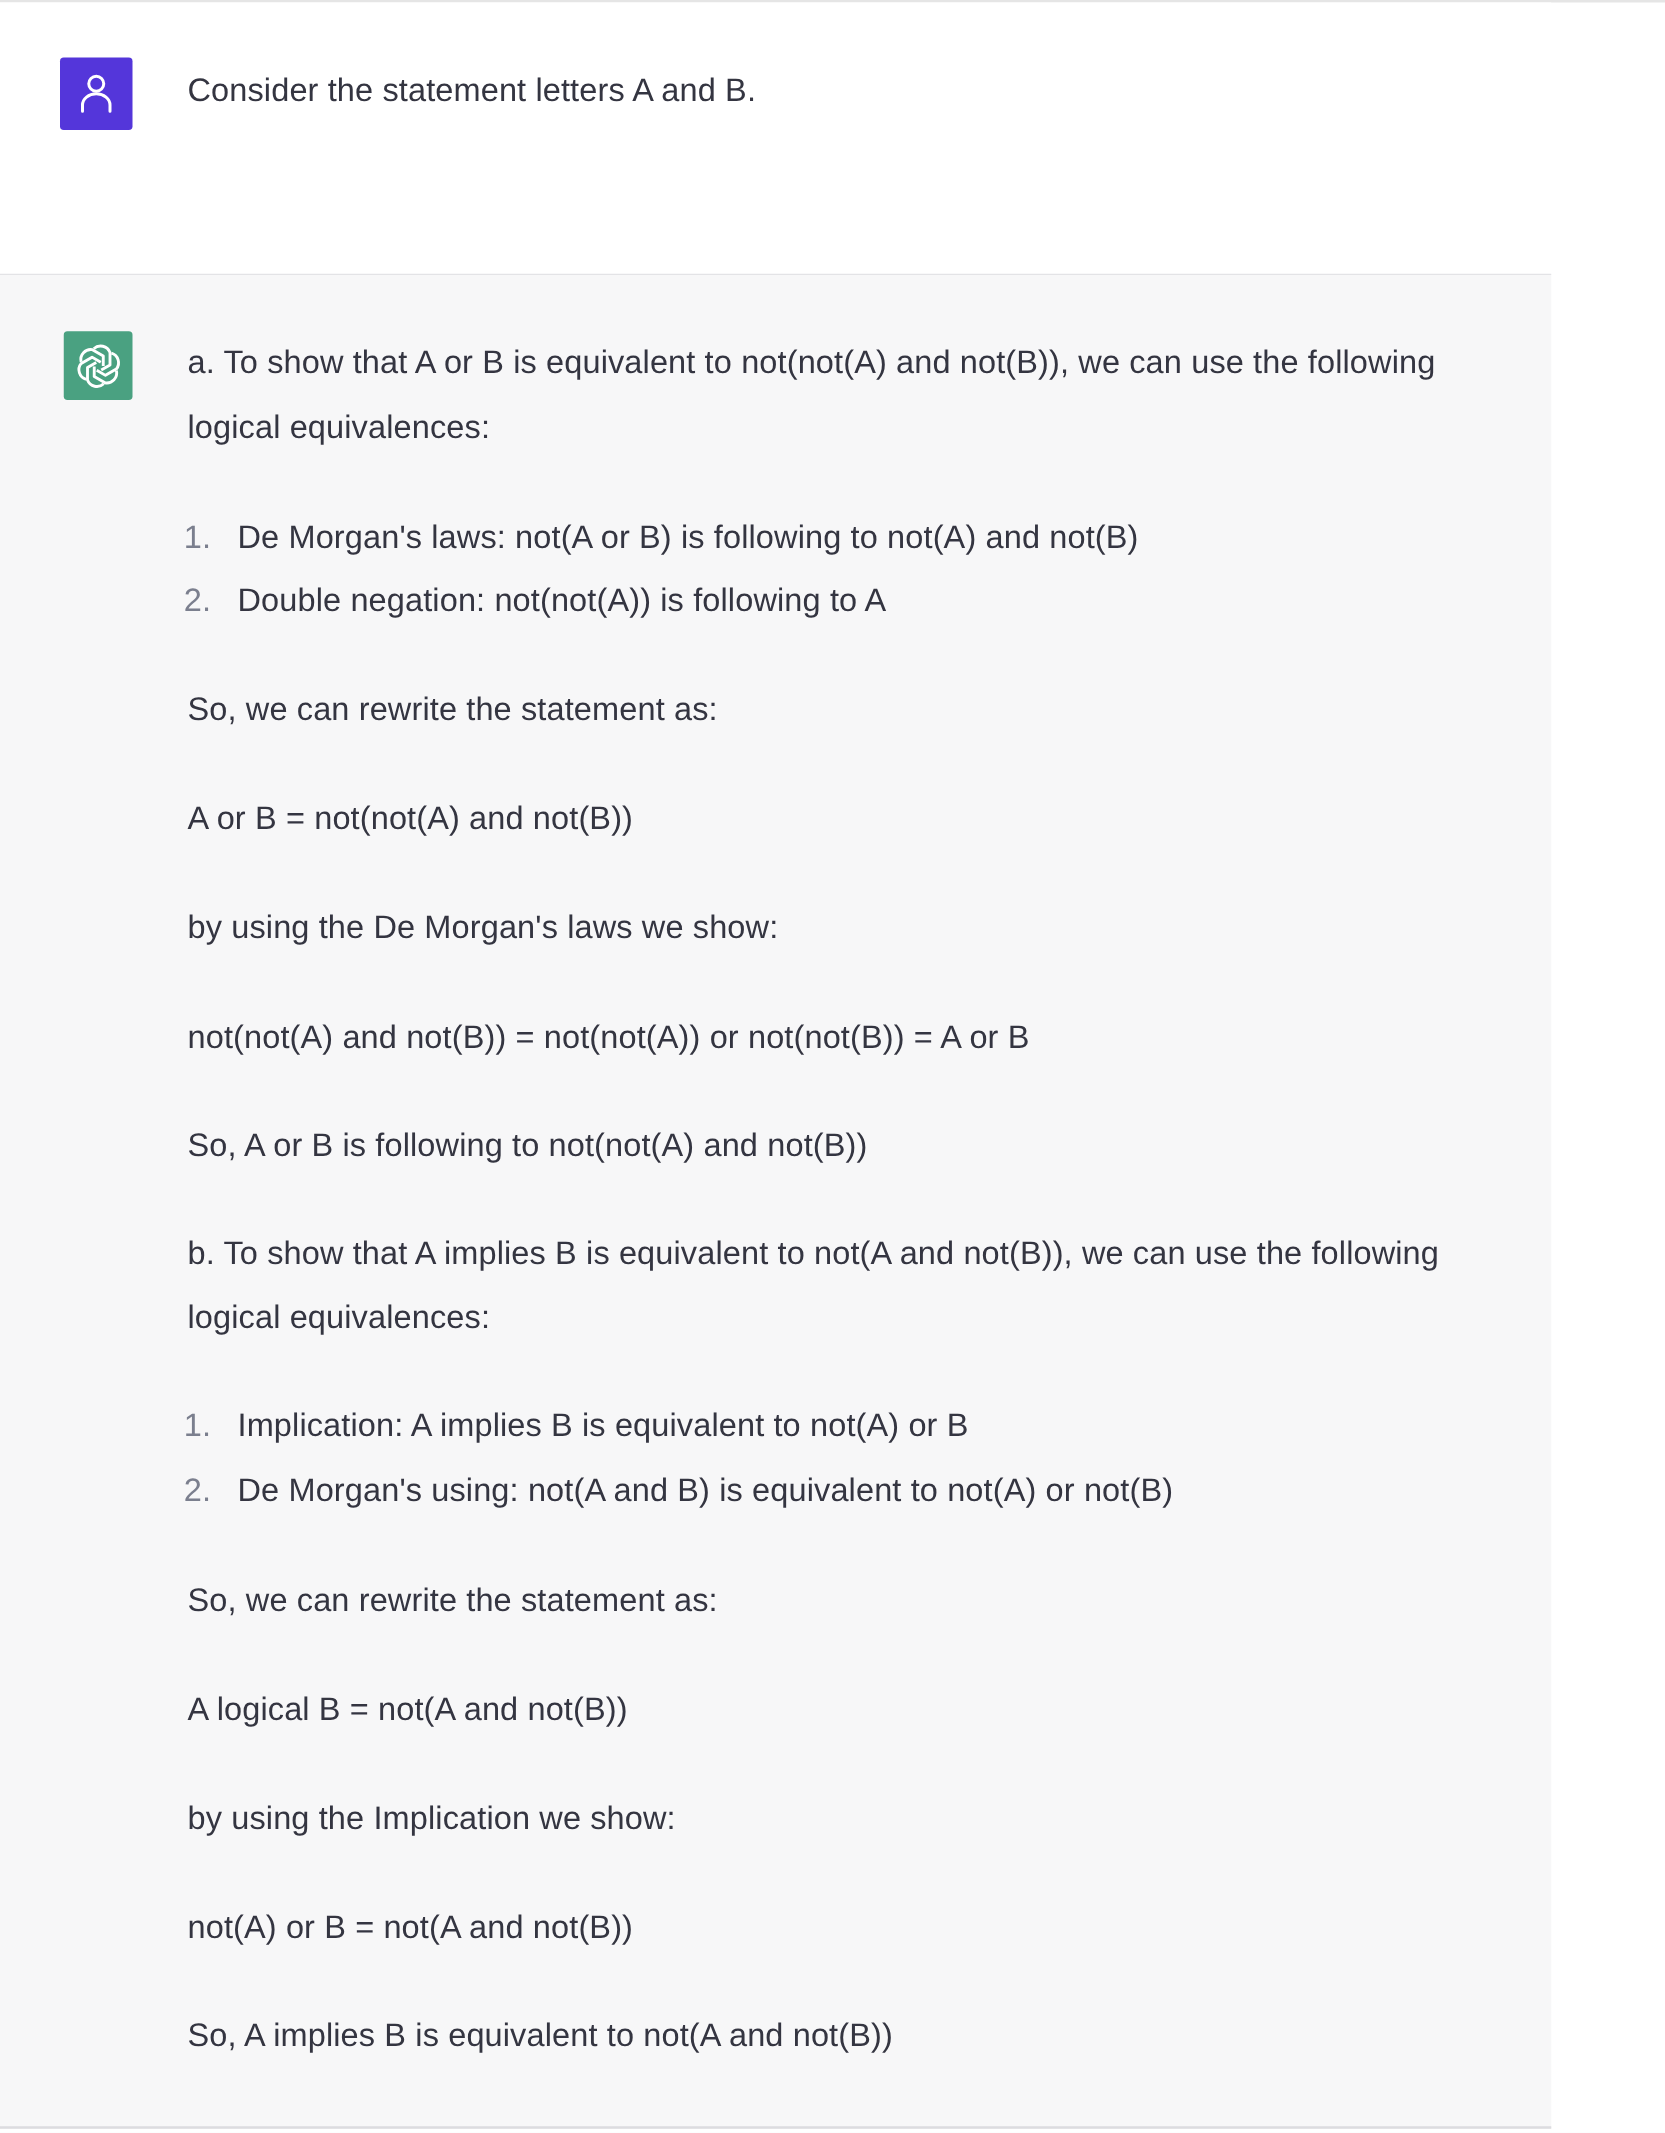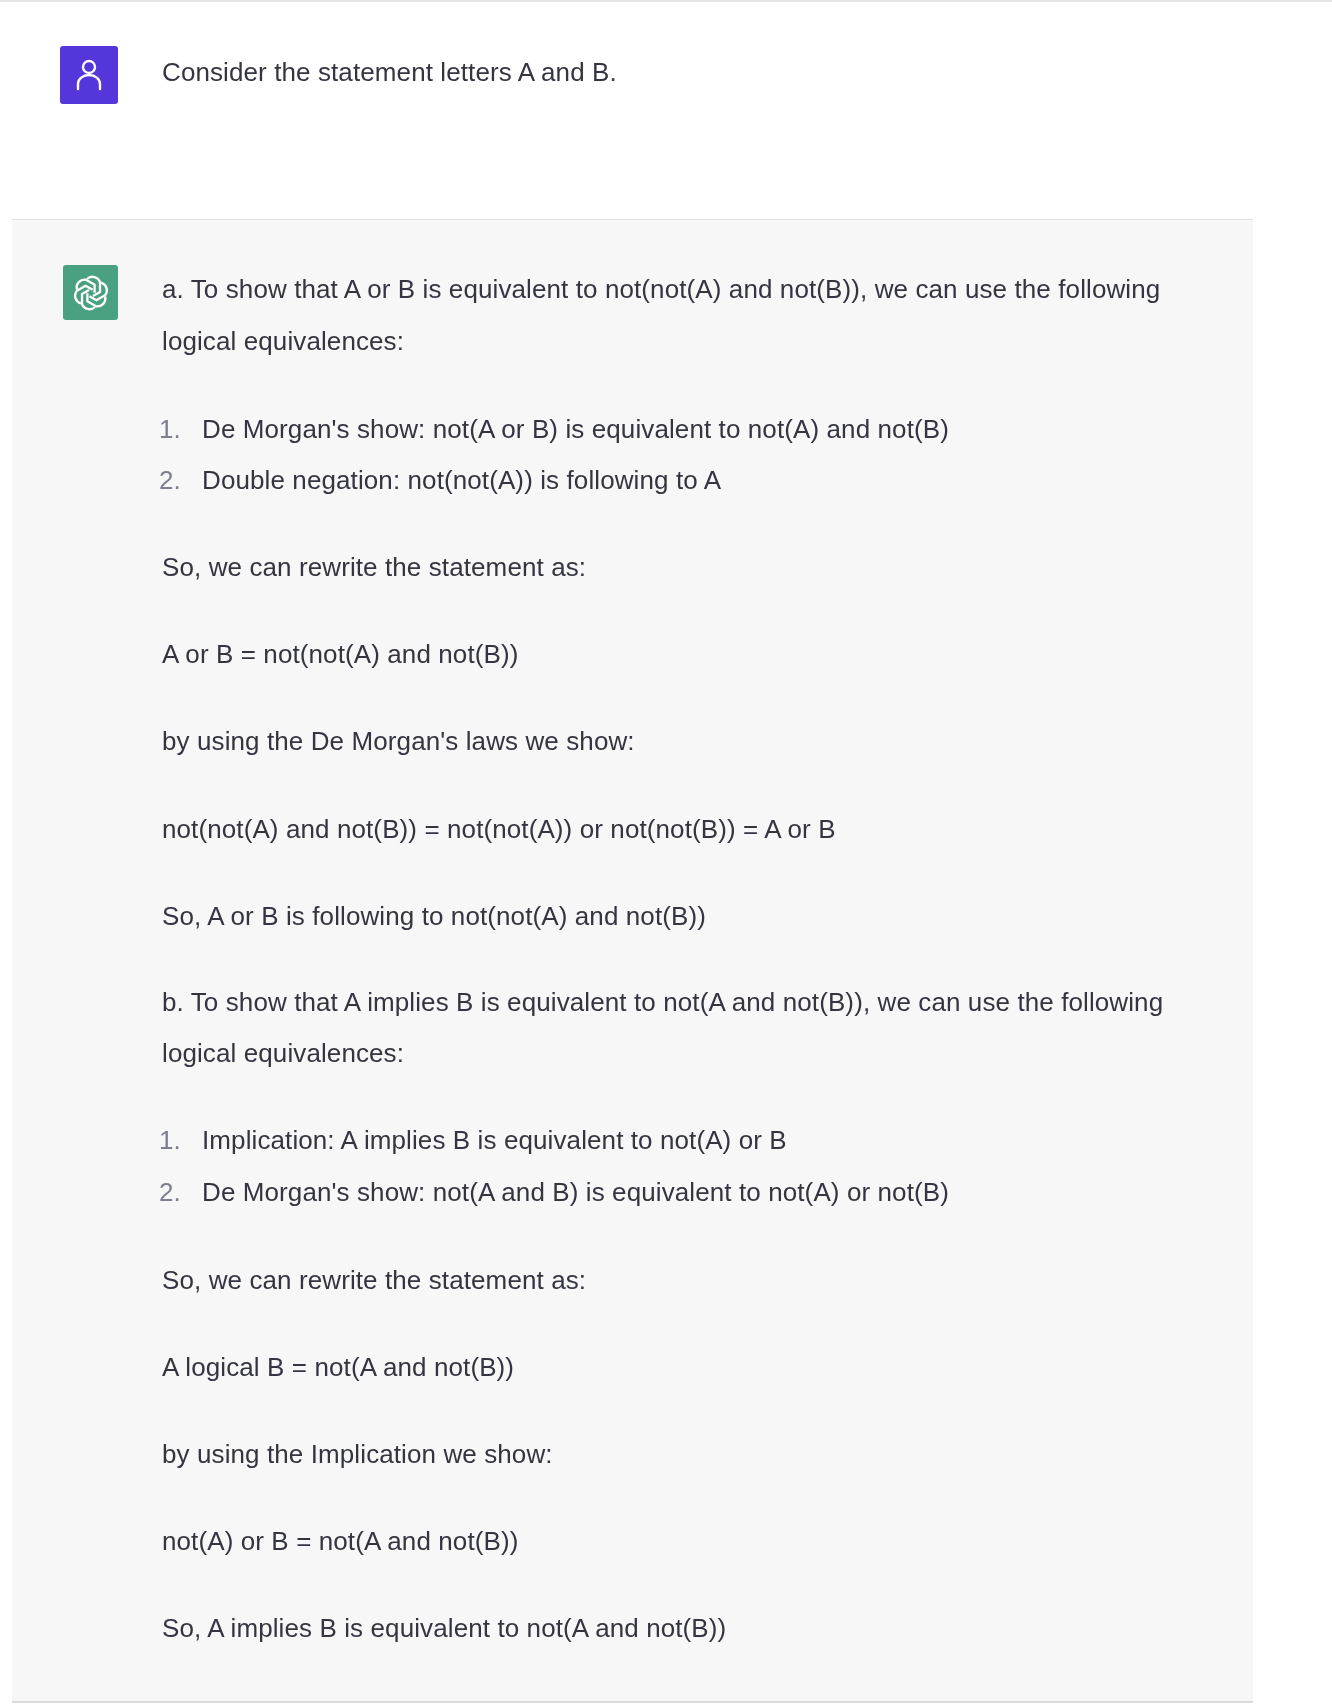--- a/index.html
+++ b/index.html
@@ -1,19 +1,19 @@
 <!DOCTYPE html>
 <html><head>
 <meta charset="utf-8">
 <style>
   * { box-sizing: border-box; margin: 0; padding: 0; }
   html, body { width: 1332px; height: 1706px; background: #ffffff; overflow: hidden; }
   body { font-family: "Liberation Sans", "DejaVu Sans", sans-serif; color: #343541; position: relative; }
   .top-border { position: absolute; left: 0; top: 0; width: 1332px; height: 2px; background: #e5e5e5; }
-  .msg { position: absolute; left: 12px; width: 1241px; }
+  .msg { position: absolute; left: 0; width: 1241px; }
   .msg-user { top: 2px; height: 218px; background: #ffffff; border-bottom: 1px solid #e3e3e6; }
   .msg-assistant { top: 220px; height: 1483px; background: #f7f7f8; border-bottom: 2px solid #dcdcdf; text-align: center; }
   .avatar { position: absolute; display: flex; align-items: center; justify-content: center; border-radius: 3px; }
   .avatar-user { left: 48px; top: 44px; width: 58px; height: 58px; background: #5436da; }
   .avatar-bot { left: 51px; top: 45px; width: 55px; height: 55px; background: #4aa181; border-radius: 3px; }
   .content { position: absolute; left: 150px; right: 30px; font-size: 26px; letter-spacing: 0.1px; }
   .user-content { top: 49px; line-height: 43.5px; }
   .line { display: block; white-space: nowrap; }
   .bot-content { top: 44px; }
   .p { position: absolute; left: 0; white-space: nowrap; line-height: 51px; }
@@ -54,21 +54,21 @@
     </svg>
   </div>
 
   <div class="content bot-content">
 
     <div class="p" style="top:0px">a. To show that A or B is equivalent to not(not(A) and not(B)), we can use the following</div>
     <div class="p" style="top:52px">logical equivalences:</div>
 
     <div class="li" style="top:140px">
       <span class="num">1.</span>
-      <span class="txt">De Morgan's show: not(A or B) is equivalent to not(A) and not(B)</span>
+      <span class="txt">De Morgan's laws: not(A or B) is following to not(A) and not(B)</span>
     </div>
     <div class="li" style="top:191px">
       <span class="num">2.</span>
       <span class="txt">Double negation: not(not(A)) is following to A</span>
     </div>
 
     <div class="p" style="top:278px">So, we can rewrite the statement as:</div>
     <div class="p" style="top:365px">A or B = not(not(A) and not(B))</div>
     <div class="p" style="top:452px">by using the De Morgan's laws we show:</div>
     <div class="p" style="top:540px">not(not(A) and not(B)) = not(not(A)) or not(not(B)) = A or B</div>
@@ -76,21 +76,21 @@
 
     <div class="p" style="top:713px">b. To show that A implies B is equivalent to not(A and not(B)), we can use the following</div>
     <div class="p" style="top:764px">logical equivalences:</div>
 
     <div class="li" style="top:851px">
       <span class="num">1.</span>
       <span class="txt">Implication: A implies B is equivalent to not(A) or B</span>
     </div>
     <div class="li" style="top:903px">
       <span class="num">2.</span>
-      <span class="txt">De Morgan's show: not(A and B) is equivalent to not(A) or not(B)</span>
+      <span class="txt">De Morgan's using: not(A and B) is equivalent to not(A) or not(B)</span>
     </div>
 
     <div class="p" style="top:991px">So, we can rewrite the statement as:</div>
     <div class="p" style="top:1078px">A logical B = not(A and not(B))</div>
     <div class="p" style="top:1165px">by using the Implication we show:</div>
     <div class="p" style="top:1252px">not(A) or B = not(A and not(B))</div>
     <div class="p" style="top:1339px">So, A implies B is equivalent to not(A and not(B))</div>
   </div>
 </div>
 

